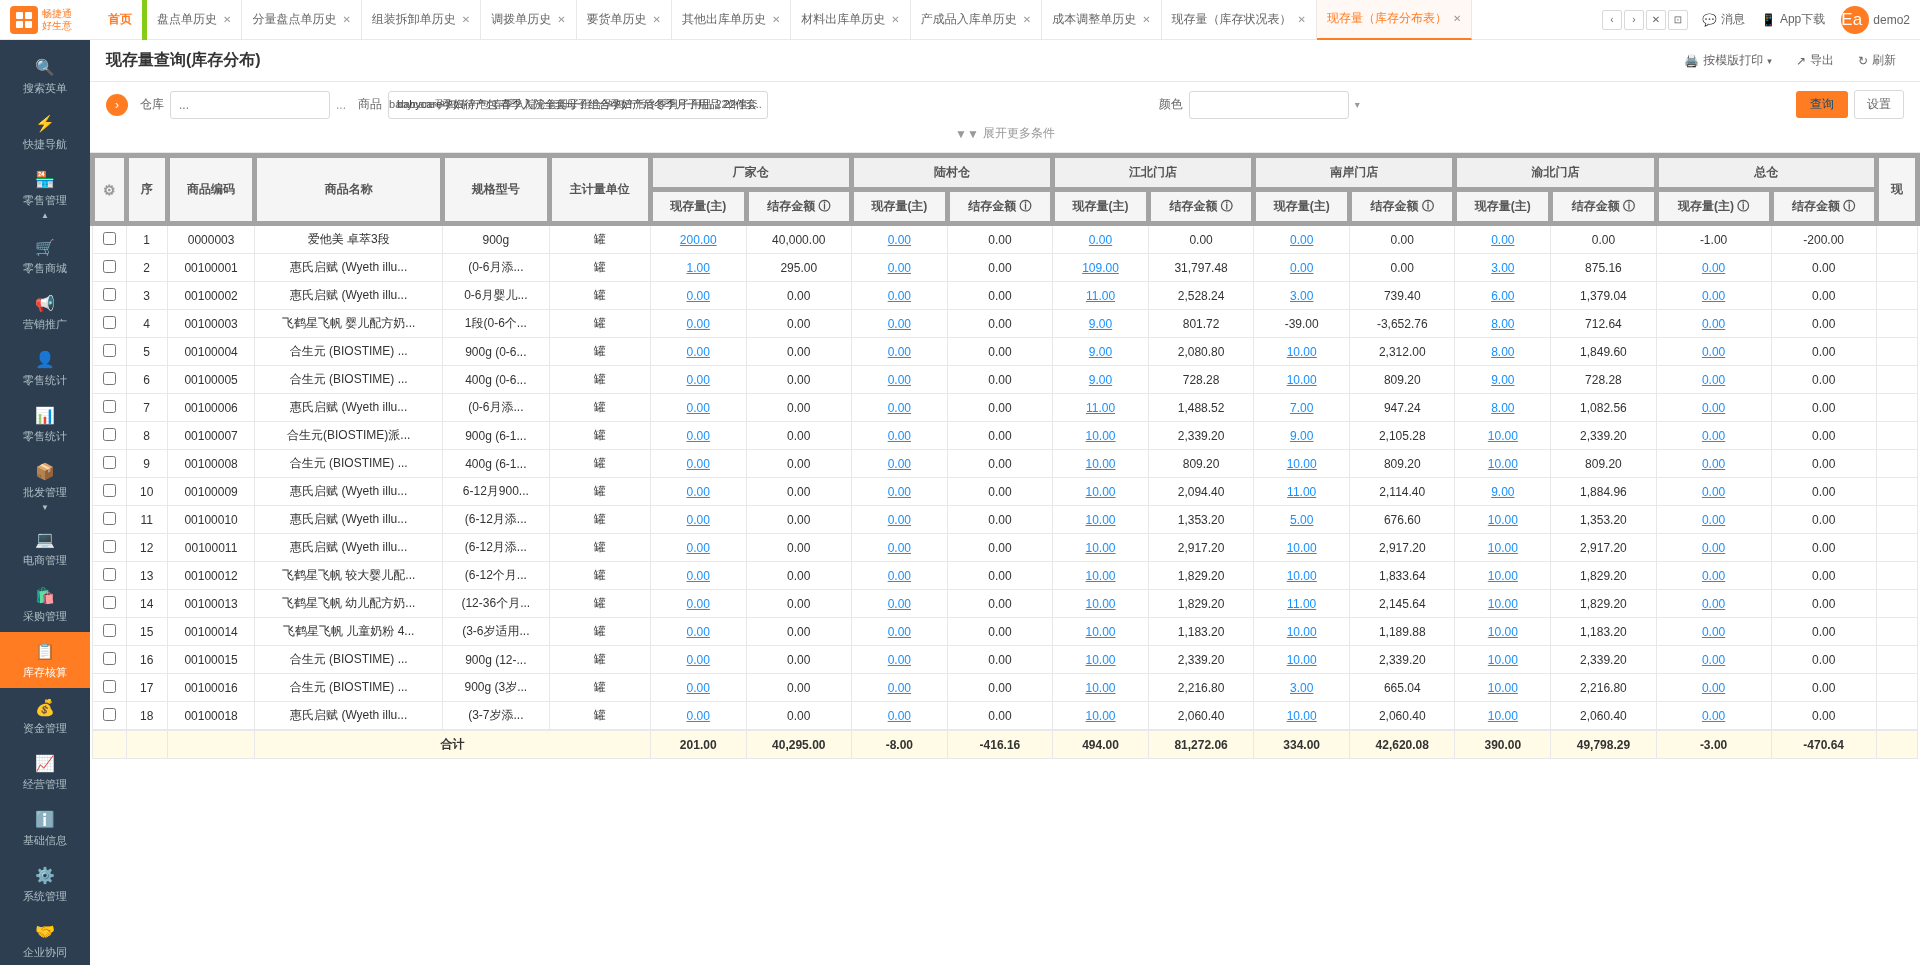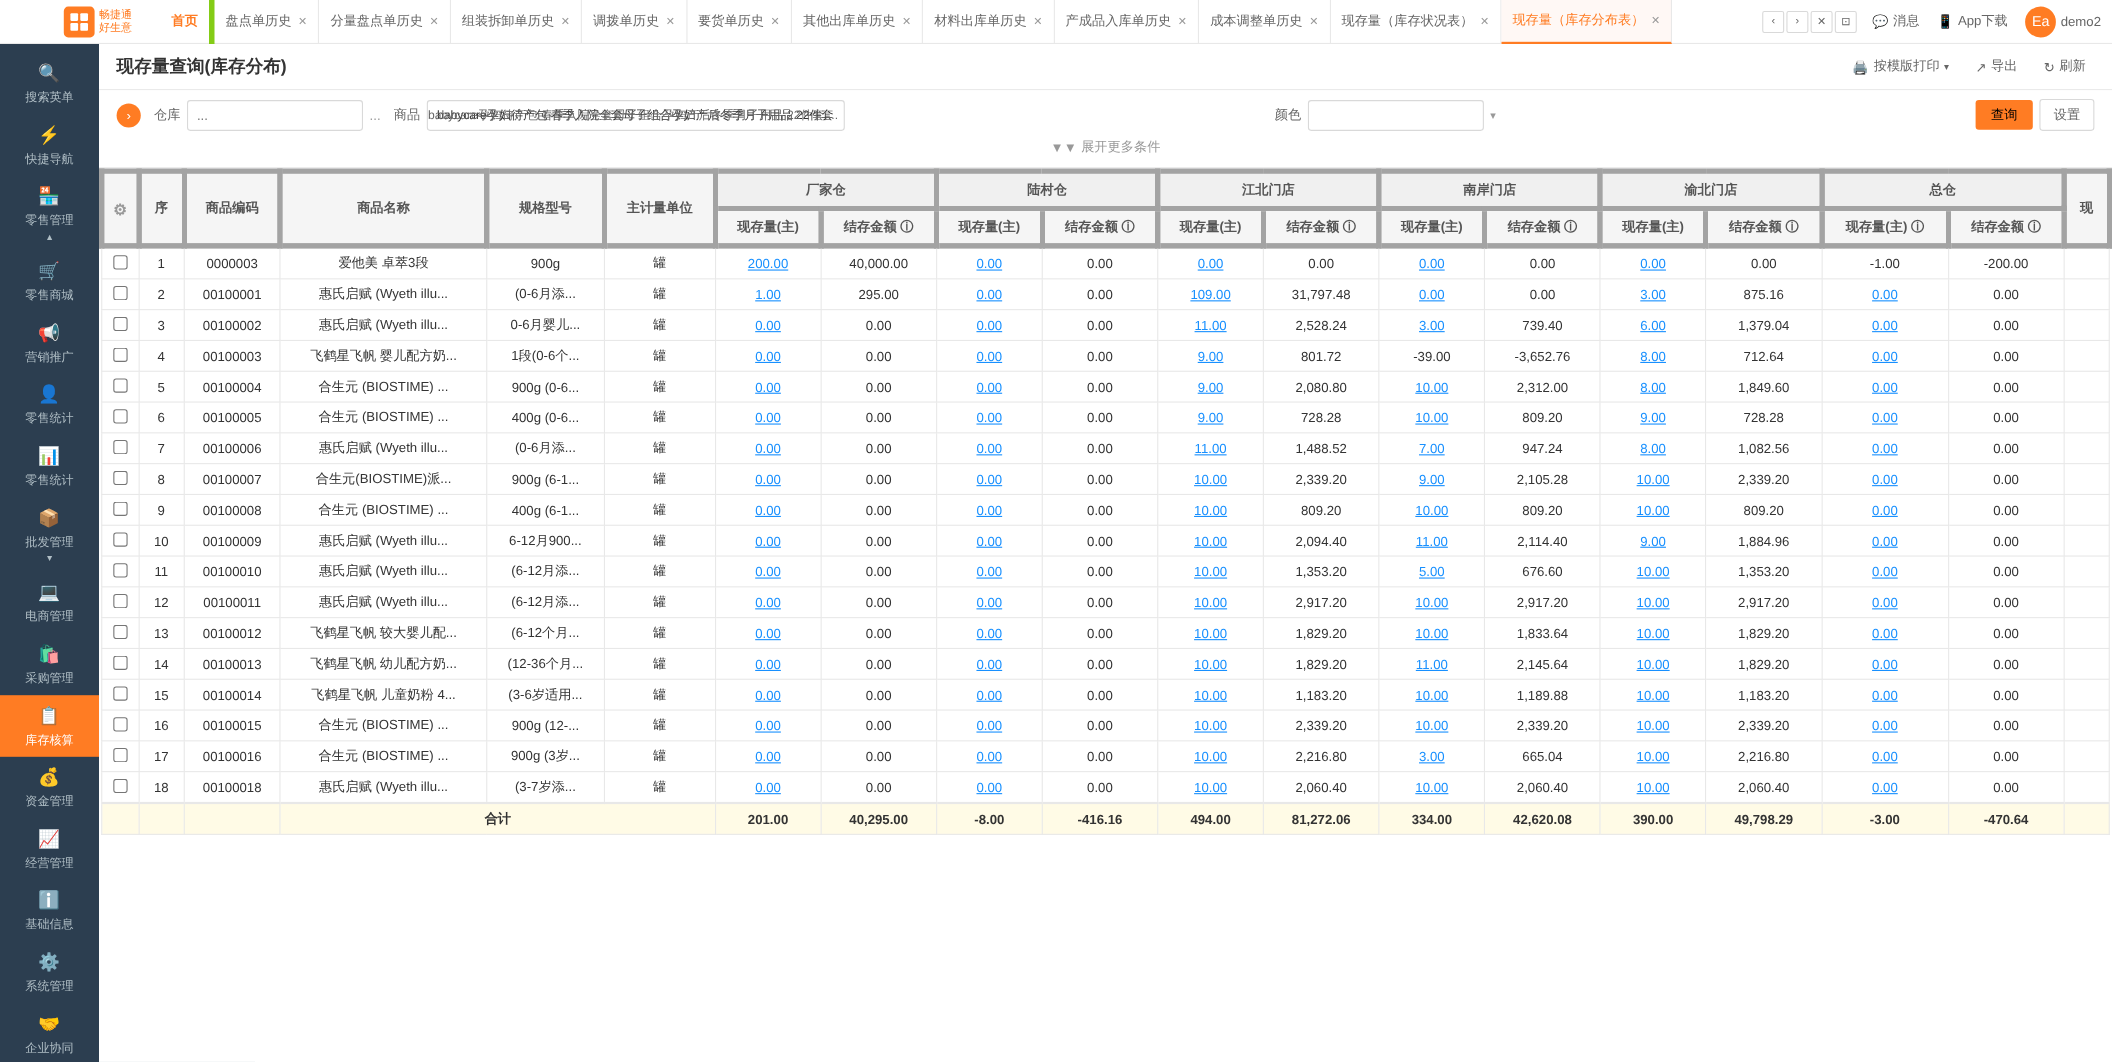--- a/index.html
+++ b/index.html
@@ -14,21 +14,20 @@
       border-bottom: 1px solid #e8e8e8;
       padding: 0 10px;
       gap: 8px;
     }
     .logo-area {
       display: flex;
       align-items: center;
       gap: 4px;
       width: 80px;
       flex-shrink: 0;
-      margin-left: 48px;
     }
     .logo-icon {
       width: 28px;
       height: 28px;
       background: #ff7c23;
       border-radius: 4px;
       display: flex;
       align-items: center;
       justify-content: center;
       color: white;
@@ -103,23 +102,23 @@
       color: #666;
       font-size: 12px;
     }
     .avatar {
       width: 28px;
       height: 28px;
       border-radius: 50%;
       background: #ff7c23;
       display: flex;
       align-items: center;
-      justify-content: center;
+      justify-content: flex-start;
       color: white;
-      font-size: 13px;
+      font-size: 17px;
     }
 
     
     .main-layout {
       display: flex;
       height: calc(100vh - 40px);
     }
 
     
     .sidebar {
@@ -247,21 +246,21 @@
       cursor: pointer;
     }
     .filter-actions {
       display: flex;
       align-items: center;
       gap: 6px;
       margin-left: auto;
     }
     .btn-primary {
       background: #ff7c23;
-      color: #000000;
+      color: #0c4a6e;
       border: none;
       padding: 5px 14px;
       border-radius: 3px;
       cursor: pointer;
       font-size: 12px;
     }
     .btn-default {
       background: #fff;
       color: #666;
       border: 1px solid #d9d9d9;

